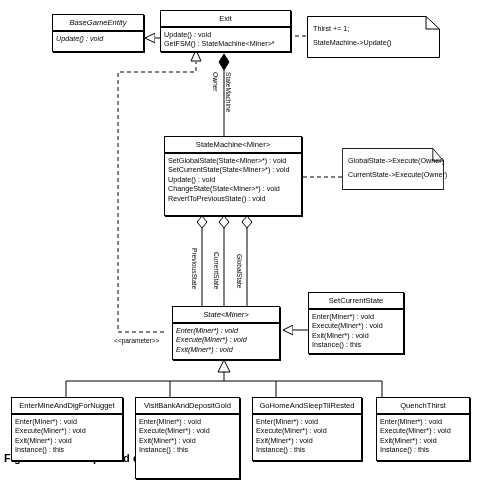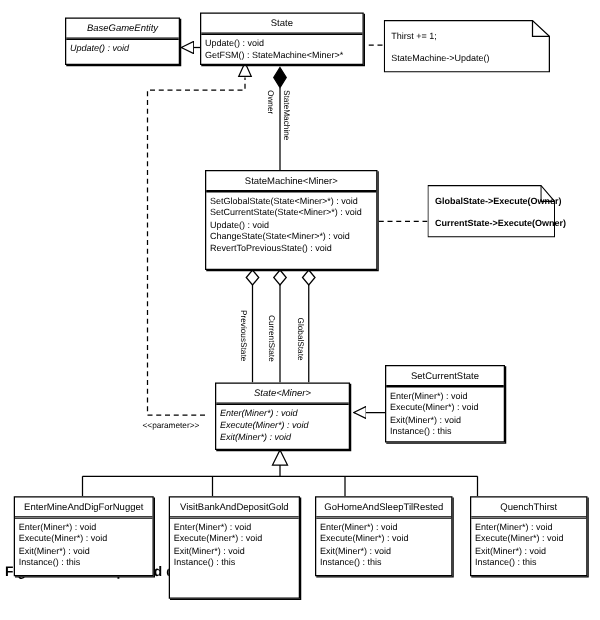--- a/index.html
+++ b/index.html
@@ -47,21 +47,21 @@
     position:absolute;
     background:#ffffff;
     box-sizing:border-box;
     font-size:7.2px;
     line-height:9px;
     z-index:6;
   }
   .uml-note .note-body{
     position:absolute;left:0;top:0;right:0;bottom:0;
     padding:5px 6px;
-    display:flex;flex-direction:column;justify-content:space-between;border-radius:16px;
+    display:flex;flex-direction:column;justify-content:flex-start;border-radius:16px;
   }
   .uml-note .note-line{white-space:nowrap;margin:2.5px 0;}
   .uml-note svg.note-shape{position:absolute;left:0;top:0;width:100%;height:100%;}
 
   
   .edge-label{
     position:absolute;
     font-size:6.6px;
     line-height:7px;
     white-space:nowrap;
@@ -158,21 +158,21 @@
   </svg>
 
   <div class="uml-class abstract" style="left:52px;top:14px;width:92px;height:38px;">
     <div class="cls-name">BaseGameEntity</div>
     <div class="cls-ops">
       <div class="op">Update() : void</div>
     </div>
   </div>
 
   <div class="uml-class" style="left:160px;top:10px;width:131px;height:42px;">
-    <div class="cls-name">State</div>
+    <div class="cls-name">Exit</div>
     <div class="cls-ops">
       <div class="op">Update() : void</div>
       <div class="op">GetFSM() : StateMachine&lt;Miner&gt;*</div>
     </div>
   </div>
 
   <div class="uml-class" style="left:164px;top:136px;width:138px;height:80px;">
     <div class="cls-name">StateMachine&lt;Miner&gt;</div>
     <div class="cls-ops">
       <div class="op">SetGlobalState(State&lt;Miner&gt;*) : void</div>
@@ -246,21 +246,21 @@
     <svg class="note-shape" viewBox="0 0 133 42" preserveAspectRatio="none">
       <path d="M0.5,0.5 L119,0.5 L132.5,13 L132.5,41.5 L0.5,41.5 Z" fill="#ffffff" stroke="#000000" stroke-width="1"></path>
       <path d="M119,0.5 L119,13 L132.5,13" fill="none" stroke="#000000" stroke-width="1"></path>
     </svg>
     <div class="note-body">
       <div class="note-line">Thirst += 1;</div>
       <div class="note-line">StateMachine-&gt;Update()</div>
     </div>
   </div>
 
-  <div class="uml-note" style="left:342px;top:148px;width:102px;height:42px;font-weight:bold;">
+  <div class="uml-note" style="left:342px;top:148px;width:102px;height:42px;">
     <svg class="note-shape" viewBox="0 0 128 42" preserveAspectRatio="none">
       <path d="M0.5,0.5 L114,0.5 L127.5,13 L127.5,41.5 L0.5,41.5 Z" fill="#ffffff" stroke="#000000" stroke-width="1"></path>
       <path d="M114,0.5 L114,13 L127.5,13" fill="none" stroke="#000000" stroke-width="1"></path>
     </svg>
     <div class="note-body">
       <div class="note-line">GlobalState-&gt;Execute(Owner)</div>
       <div class="note-line">CurrentState-&gt;Execute(Owner)</div>
     </div>
   </div>
 

